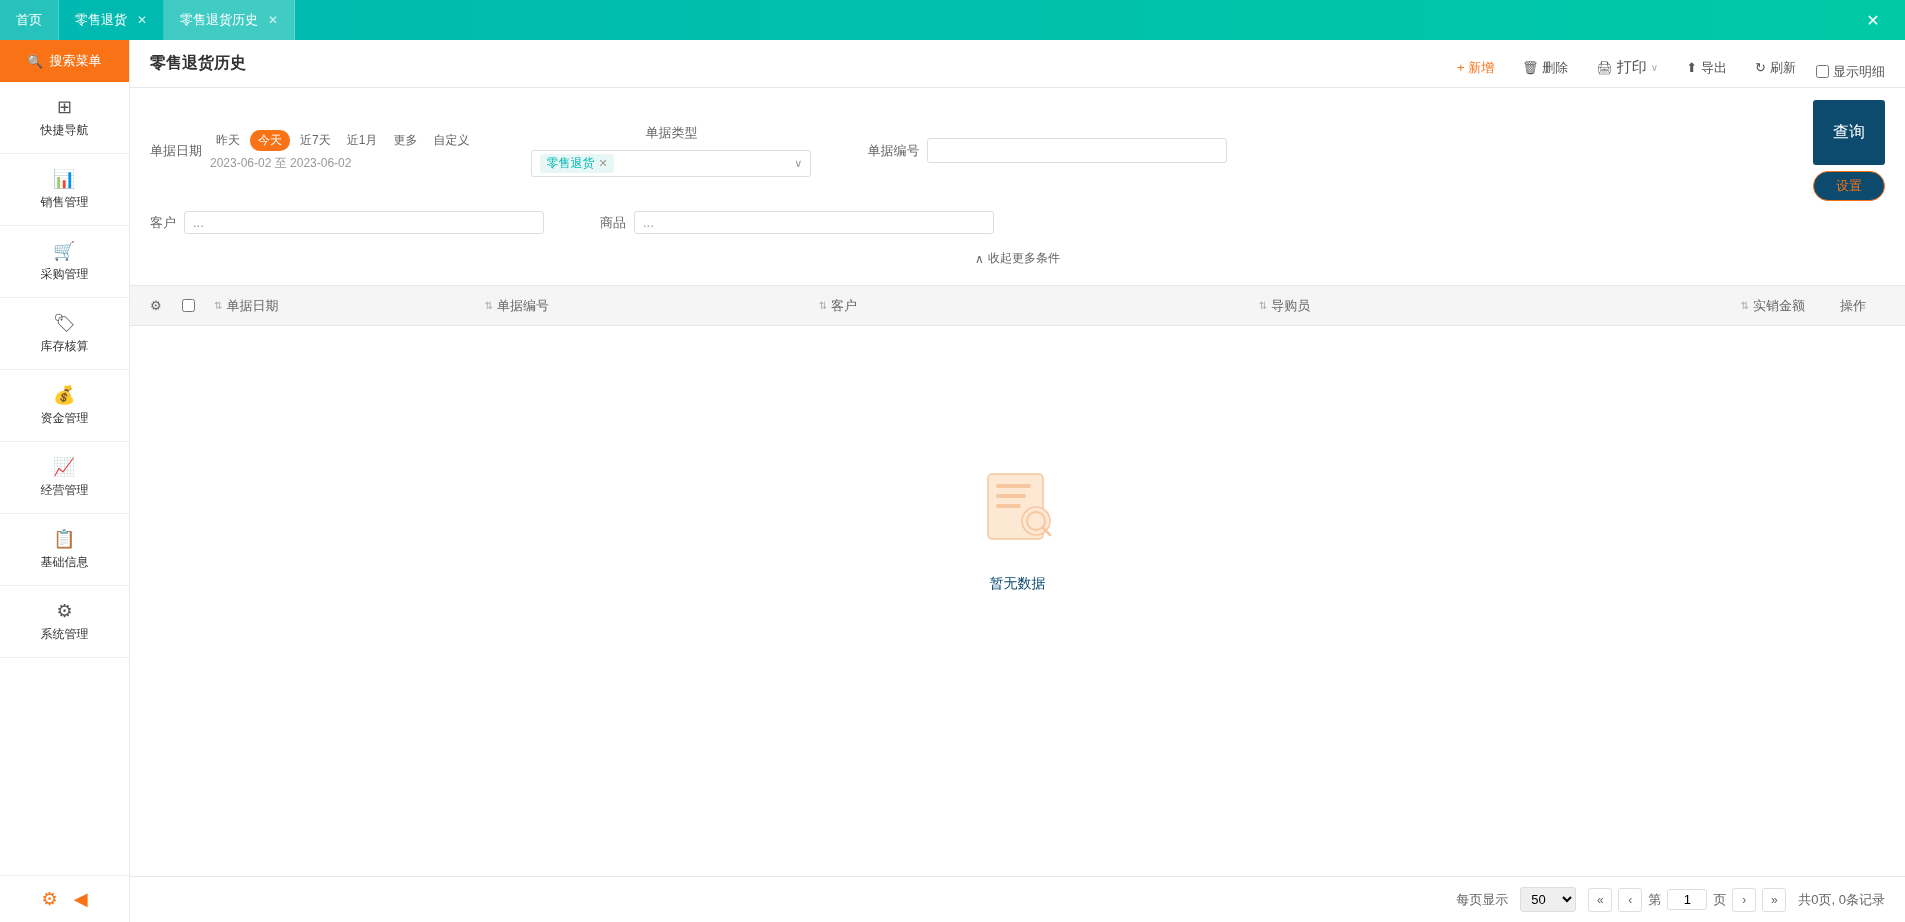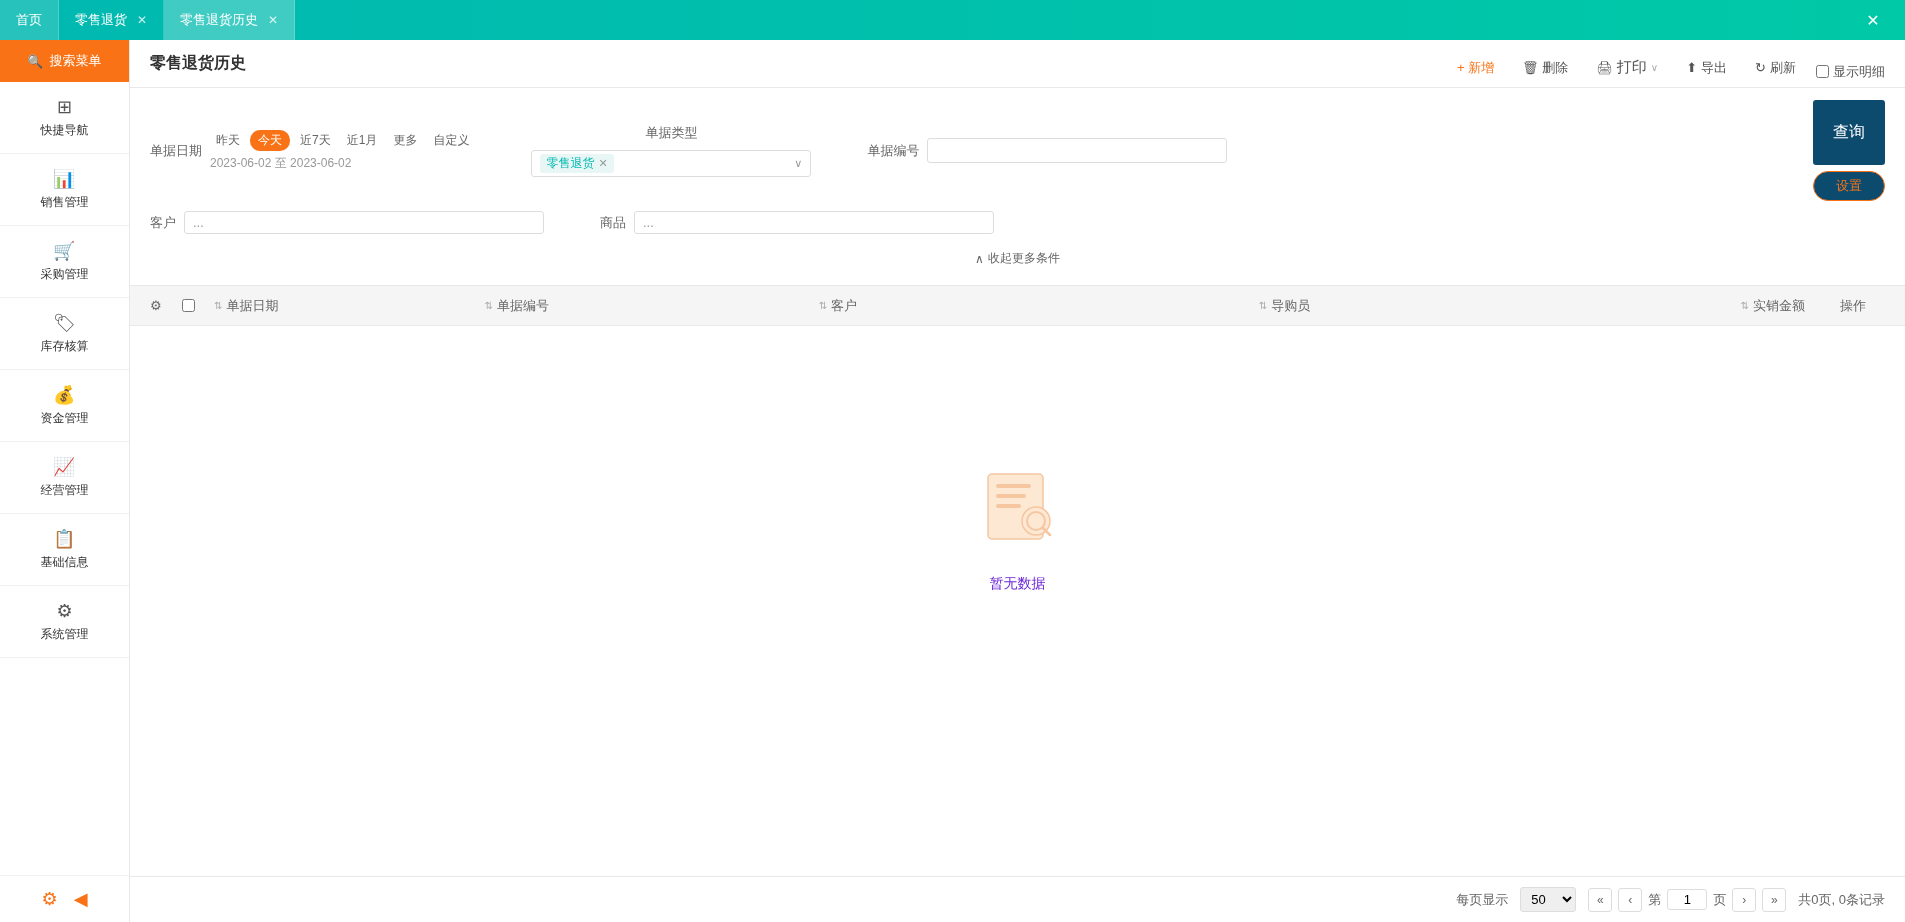--- a/index.html
+++ b/index.html
@@ -317,21 +317,21 @@
       justify-content: center;
       height: 400px;
       gap: 16px;
     }
     .empty-icon {
       width: 100px;
       height: 100px;
     }
     .empty-text {
       font-size: 14px;
-      color: #6d28d9;
+      color: #0c4a6e;
     }
 
     
     .table-footer {
       background: #fff;
       border-top: 1px solid #e8e8e8;
       padding: 10px 20px;
       display: flex;
       align-items: center;
       justify-content: flex-end;

